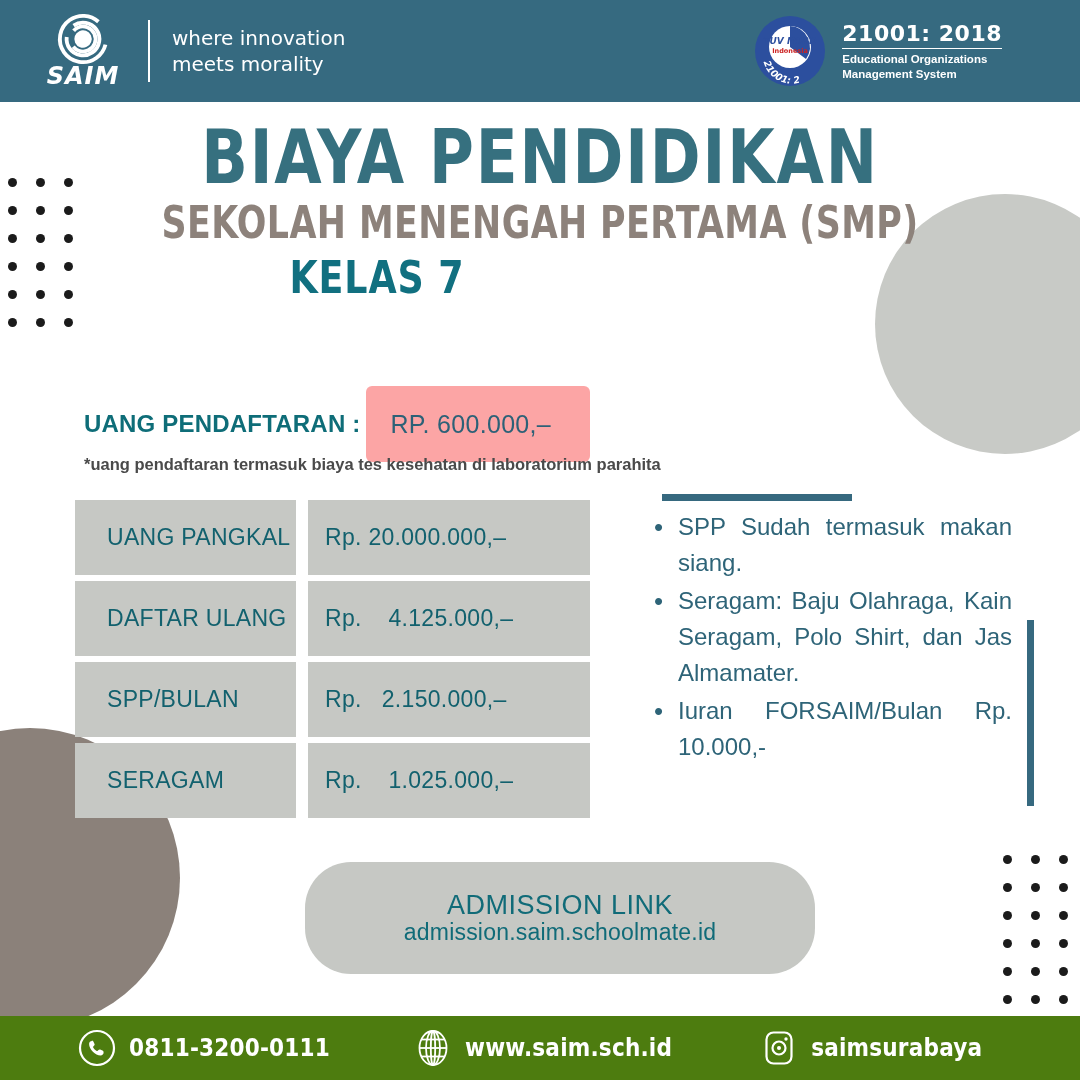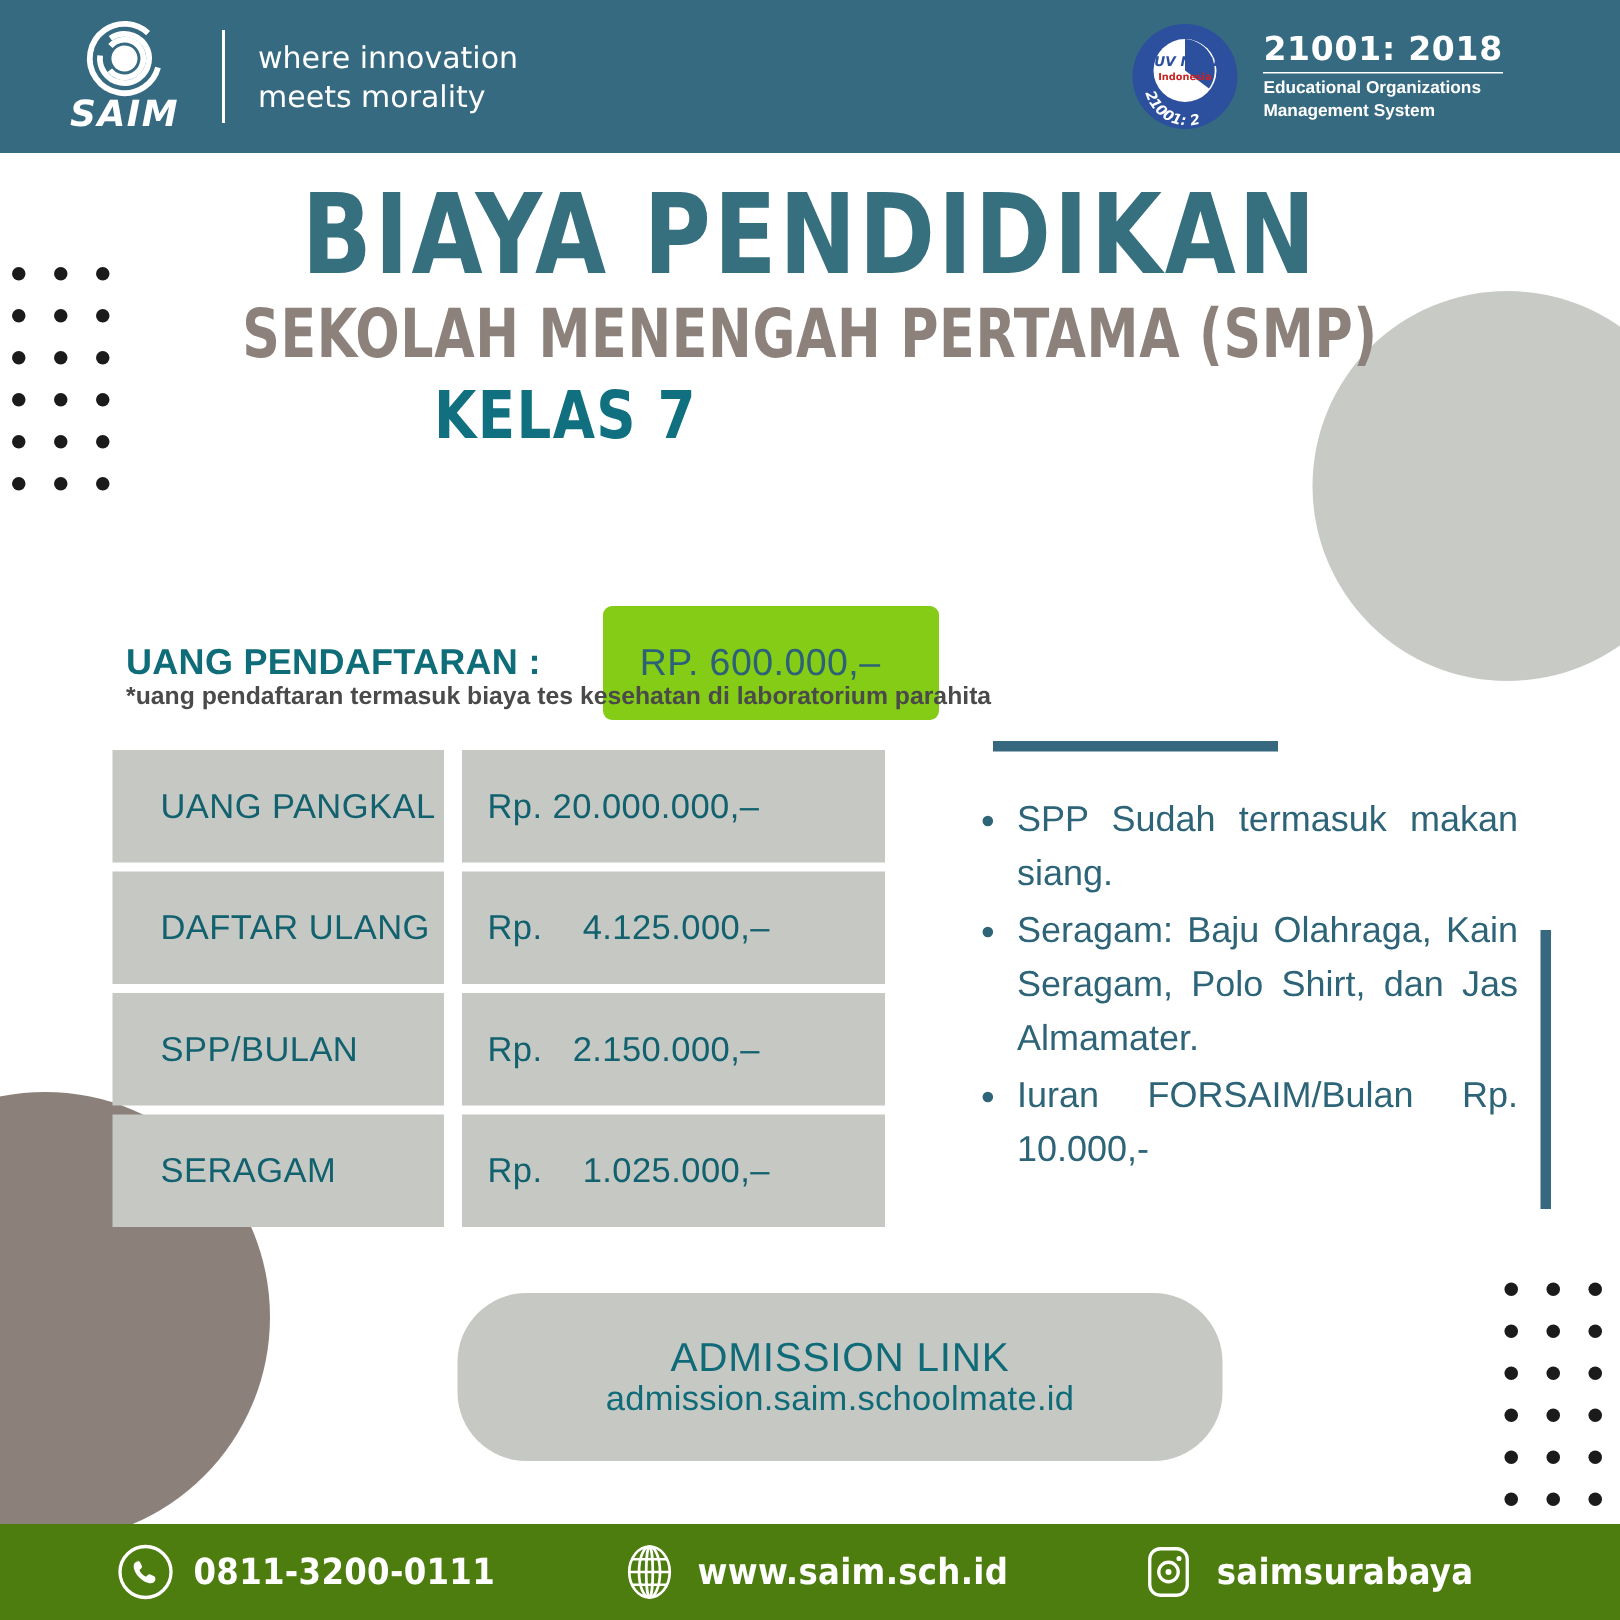--- a/index.html
+++ b/index.html
@@ -106,29 +106,29 @@
   .title-class {
     color: #117080;
     font-family: "DejaVu Sans Condensed", "Liberation Sans Narrow", "Liberation Sans", sans-serif;
     font-weight: bold; font-size: 44px; letter-spacing: 1px;
     transform: scaleX(.92); line-height: 1.1; margin-top: 6px;
     margin-left: -326px;
   }
 
   
   .reg-row {
-    position: absolute; left: 84px; top: 404px; z-index: 2;
-    display: flex; align-items: center; gap: 36px;
+    position: absolute; left: 84px; top: 386px; z-index: 2;
+    display: flex; align-items: center;
   }
   .reg-label {
     font-size: 24px; font-weight: bold; color: #0e6d78;
     letter-spacing: .2px; white-space: nowrap;
   }
   .reg-box {
-    margin-left: 6px; background: #84cc16; border-radius: 6px;
+    margin-left: 6px; background: #fca5a5; border-radius: 6px;
     width: 224px; height: 76px; display: flex; align-items: center;
     padding-left: 24px;
   }
   .reg-value { font-size: 25px; color: #2c6177; letter-spacing: .3px; }
   .reg-note {
     position: absolute; left: 84px; top: 455px; z-index: 2;
     font-weight: bold; font-size: 16.5px; color: #4a4a4a;
   }
 
   
@@ -137,21 +137,21 @@
   .fee-cell {
     background: #c6c8c4; height: 75px; display: flex; align-items: center;
     color: #12616e; font-size: 23px; letter-spacing: .3px;
   }
   .fee-name { width: 221px; padding-left: 32px; }
   .fee-val { width: 282px; margin-left: 12px; padding-left: 17px; white-space: pre; }
 
   
   .notes { position: absolute; left: 640px; top: 494px; width: 372px; z-index: 2; }
   .notes-bar { width: 190px; height: 7px; background: #36697f; margin-left: 22px; }
-  .notes-list { margin-top: 28px; list-style: none; }
+  .notes-list { margin-top: 8px; list-style: none; }
   .notes-list li {
     position: relative; padding-left: 38px;
     color: #2e6478; font-size: 24px; line-height: 1.5;
     text-align: justify; margin-bottom: 2px;
   }
   .notes-list li::before {
     content: "•"; position: absolute; left: 14px; top: -1px;
     font-size: 26px; color: #2e6478;
   }
   .accent-vbar {

